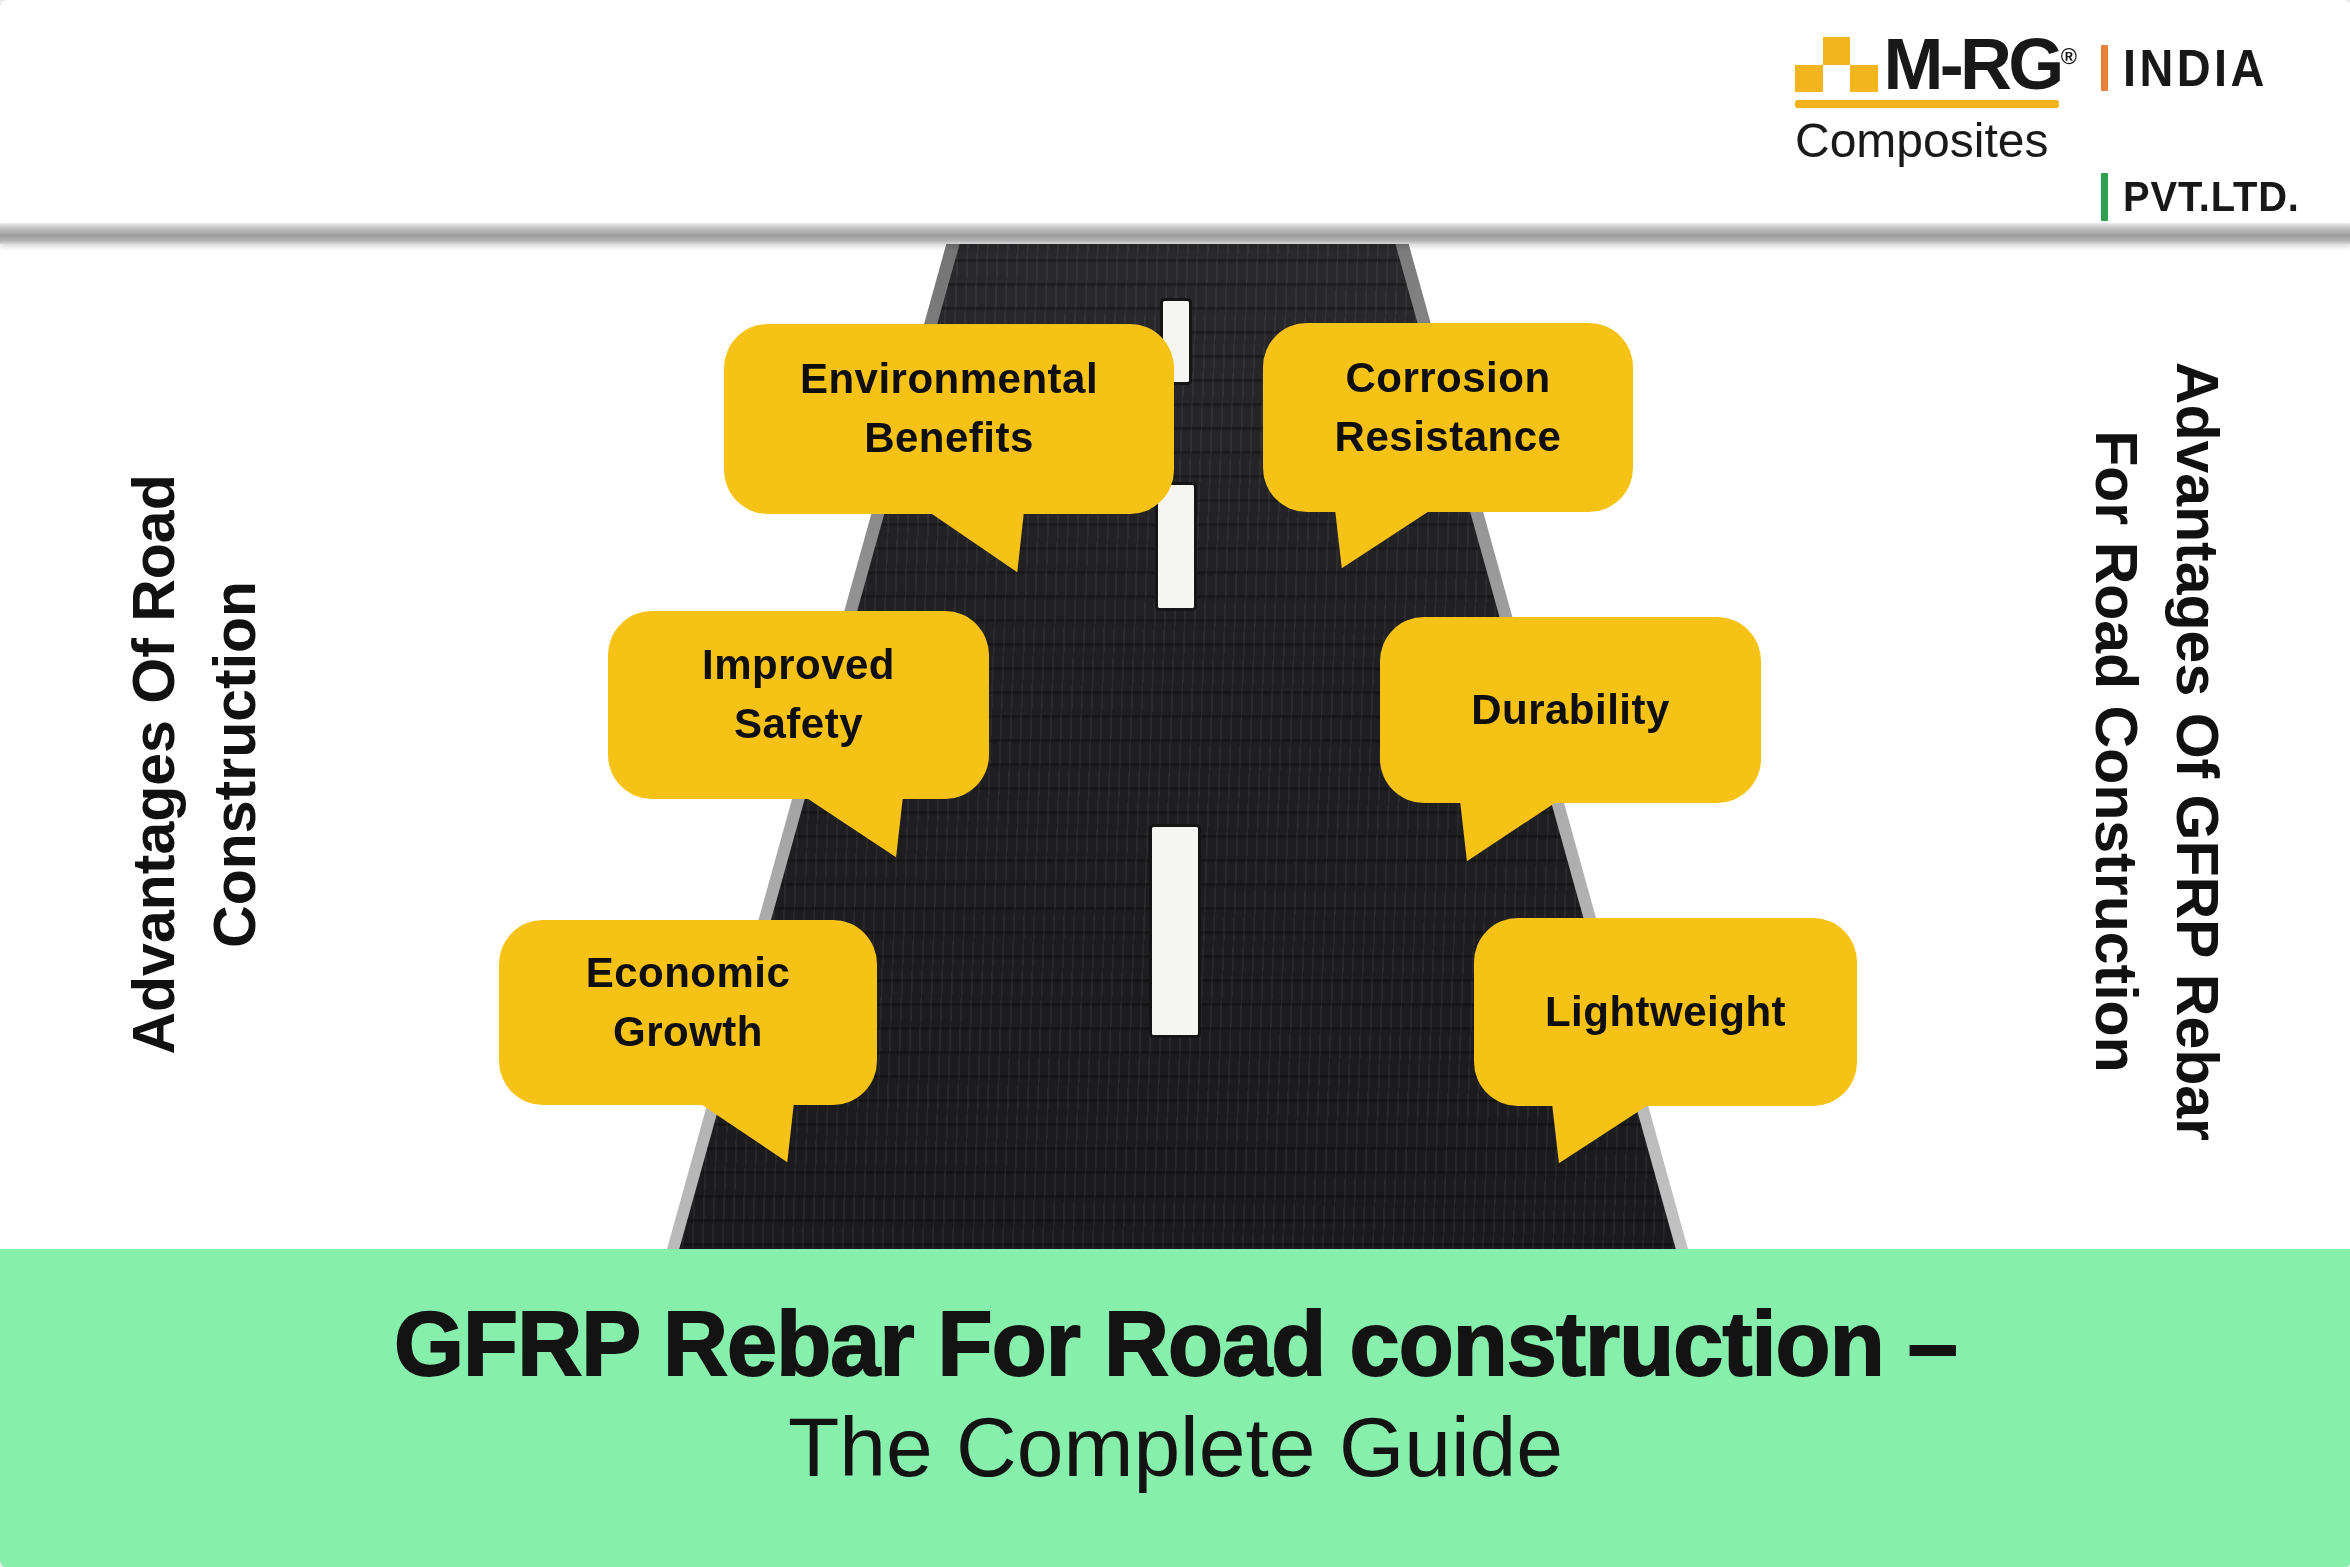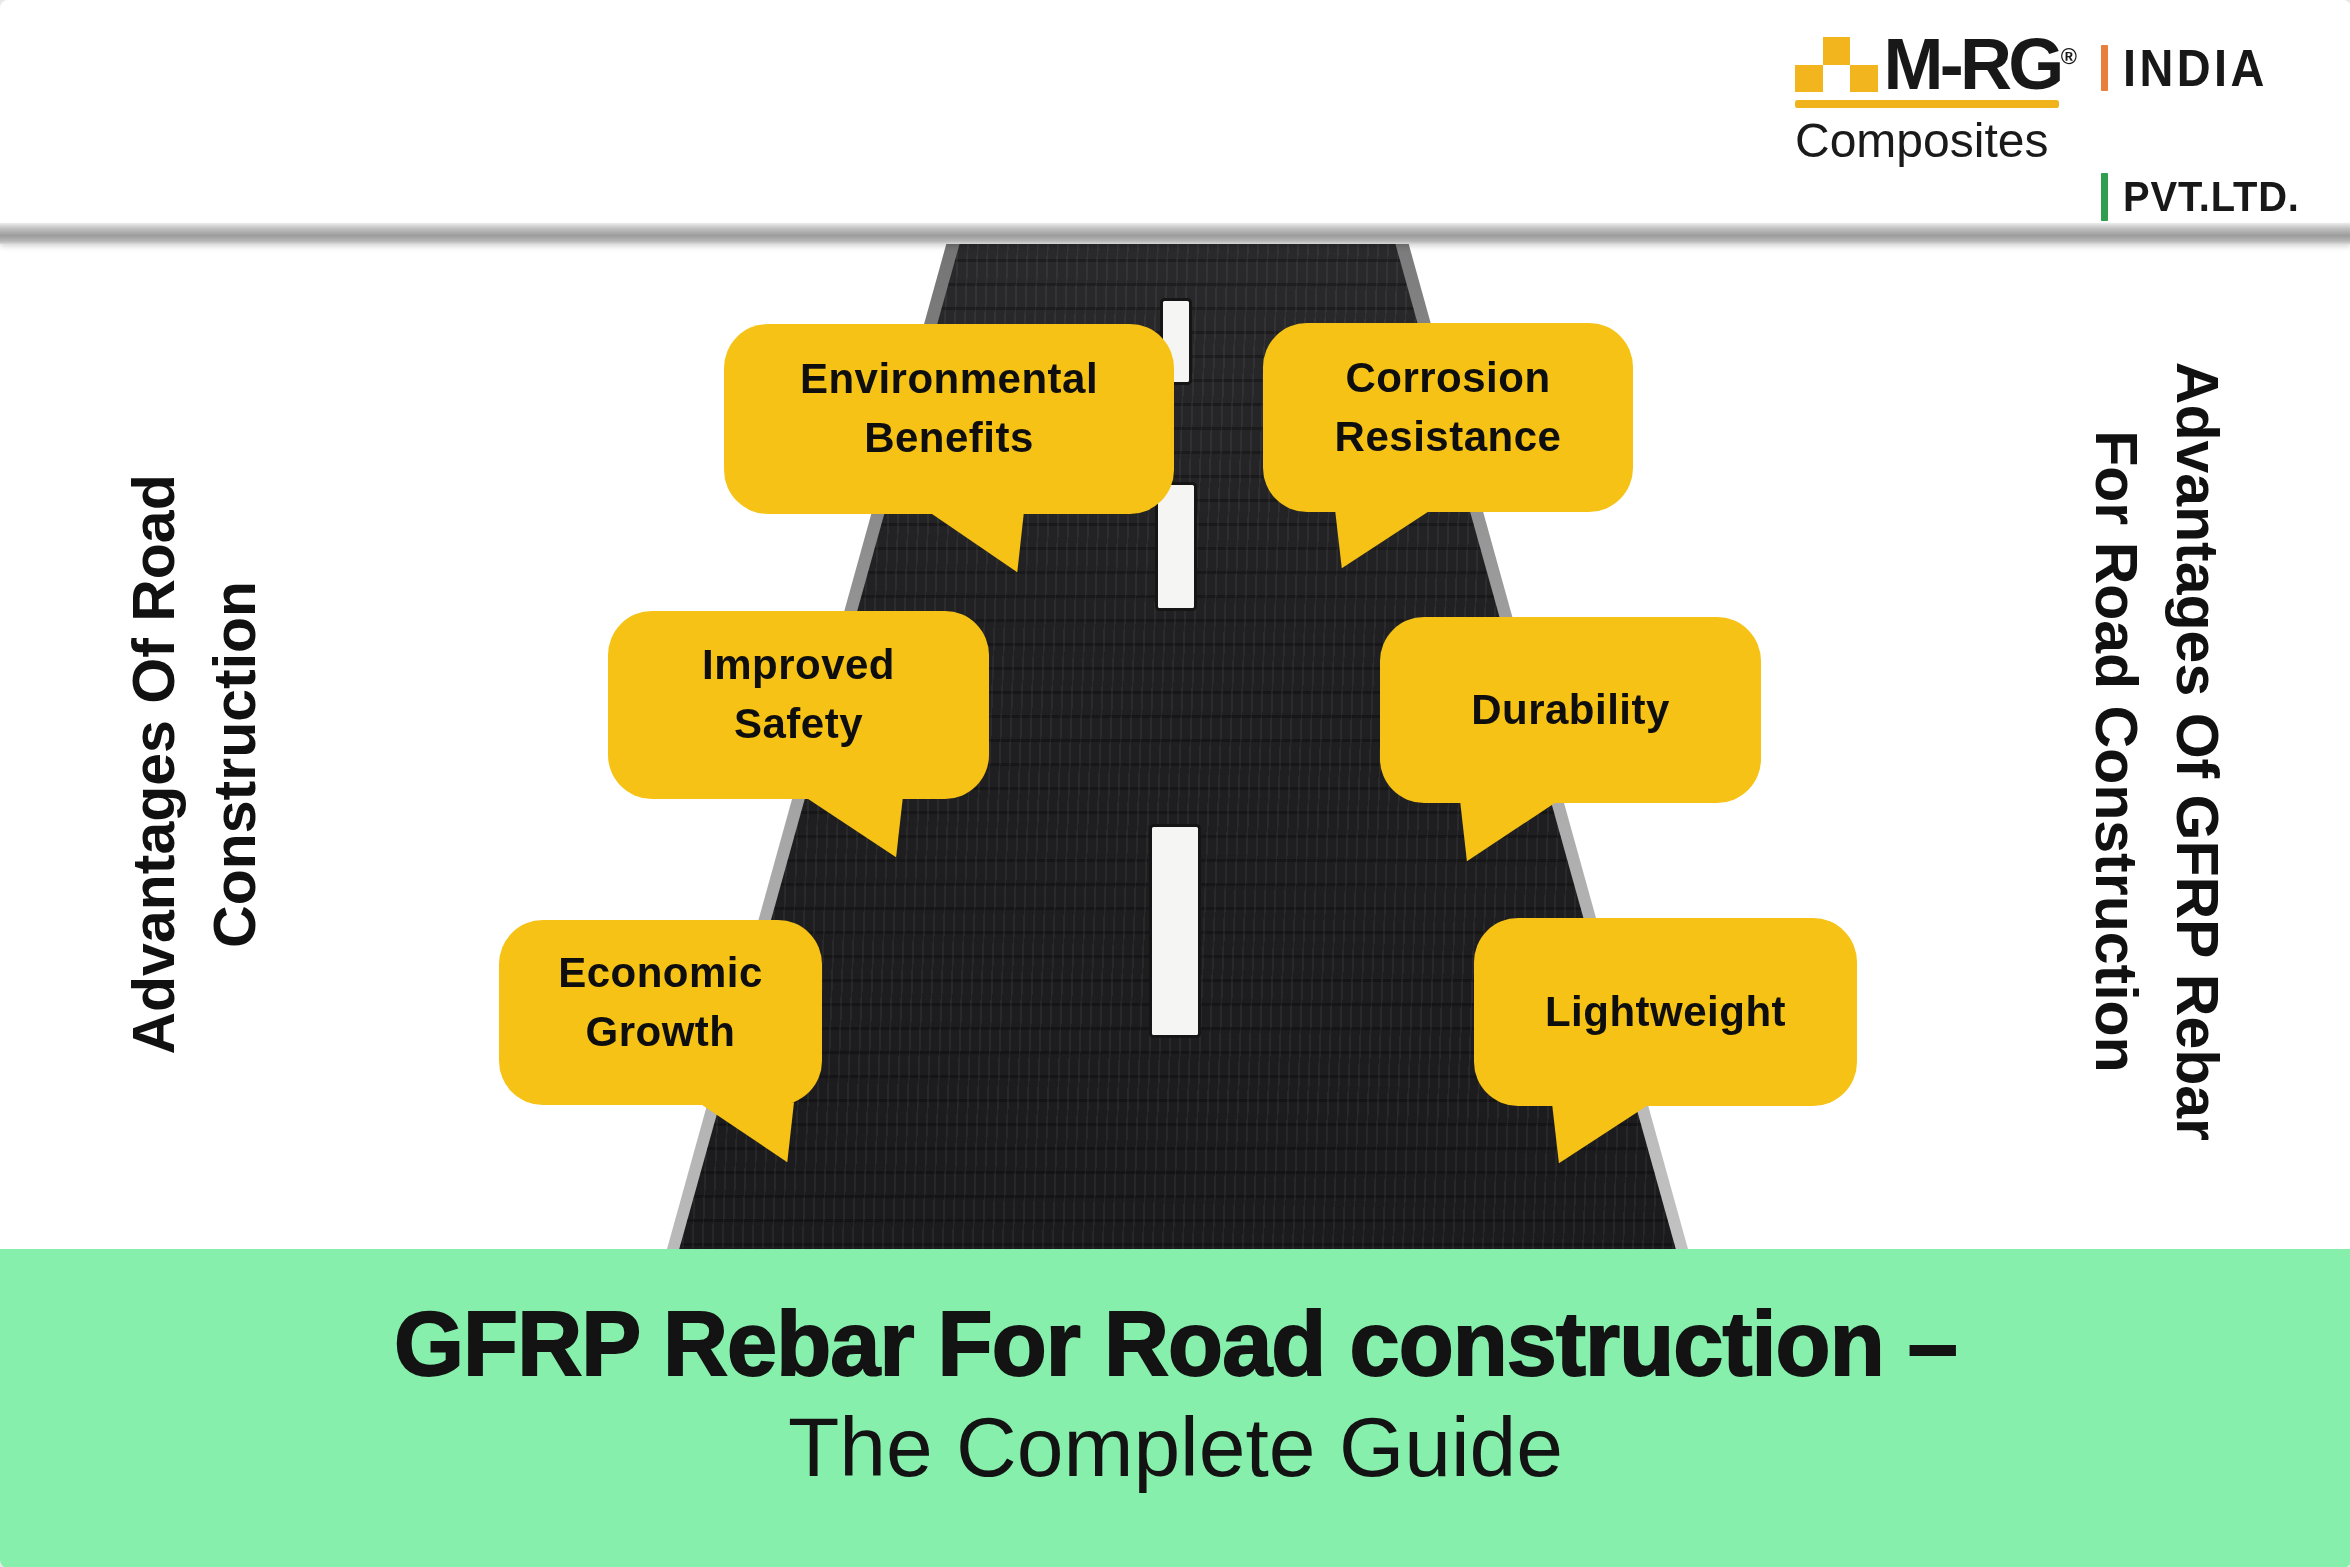--- a/index.html
+++ b/index.html
@@ -58,21 +58,21 @@
   .tail-right{clip-path:polygon(0 0,100% 0,93% 100%);}
   .tail-left{clip-path:polygon(0 0,100% 0,7% 100%);}
   .b1{left:724px;top:324px;width:450px;height:190px;justify-content:center;}
   .b1 .tail{left:204px;width:96px;height:61px;}
   .b2{left:1263px;top:323px;width:370px;height:189px;}
   .b2 .tail{left:72px;width:97px;height:59px;}
   .b3{left:608px;top:611px;width:381px;height:188px;}
   .b3 .tail{left:196px;width:99px;height:61px;}
   .b4{left:1380px;top:617px;width:381px;height:186px;}
   .b4 .tail{left:80px;width:99px;height:61px;}
-  .b5{left:499px;top:920px;width:323px;height:185px;}
+  .b5{left:499px;top:920px;width:378px;height:185px;}
   .b5 .tail{left:199px;width:96px;height:60px;}
   .b6{left:1474px;top:918px;width:383px;height:188px;}
   .b6 .tail{left:78px;width:99px;height:60px;}
 
   
   .side-label{position:absolute;z-index:4;text-align:center;font-weight:700;color:#111;
     font-size:59px;line-height:1.38;white-space:nowrap;}
   .side-label div{display:block;}
   .side-left{left:195px;top:766px;width:698px;margin-left:-349px;margin-top:-83px;transform:rotate(-90deg);}
   .side-right{left:2156px;top:753px;width:918px;margin-left:-459px;margin-top:-83px;transform:rotate(90deg);}

